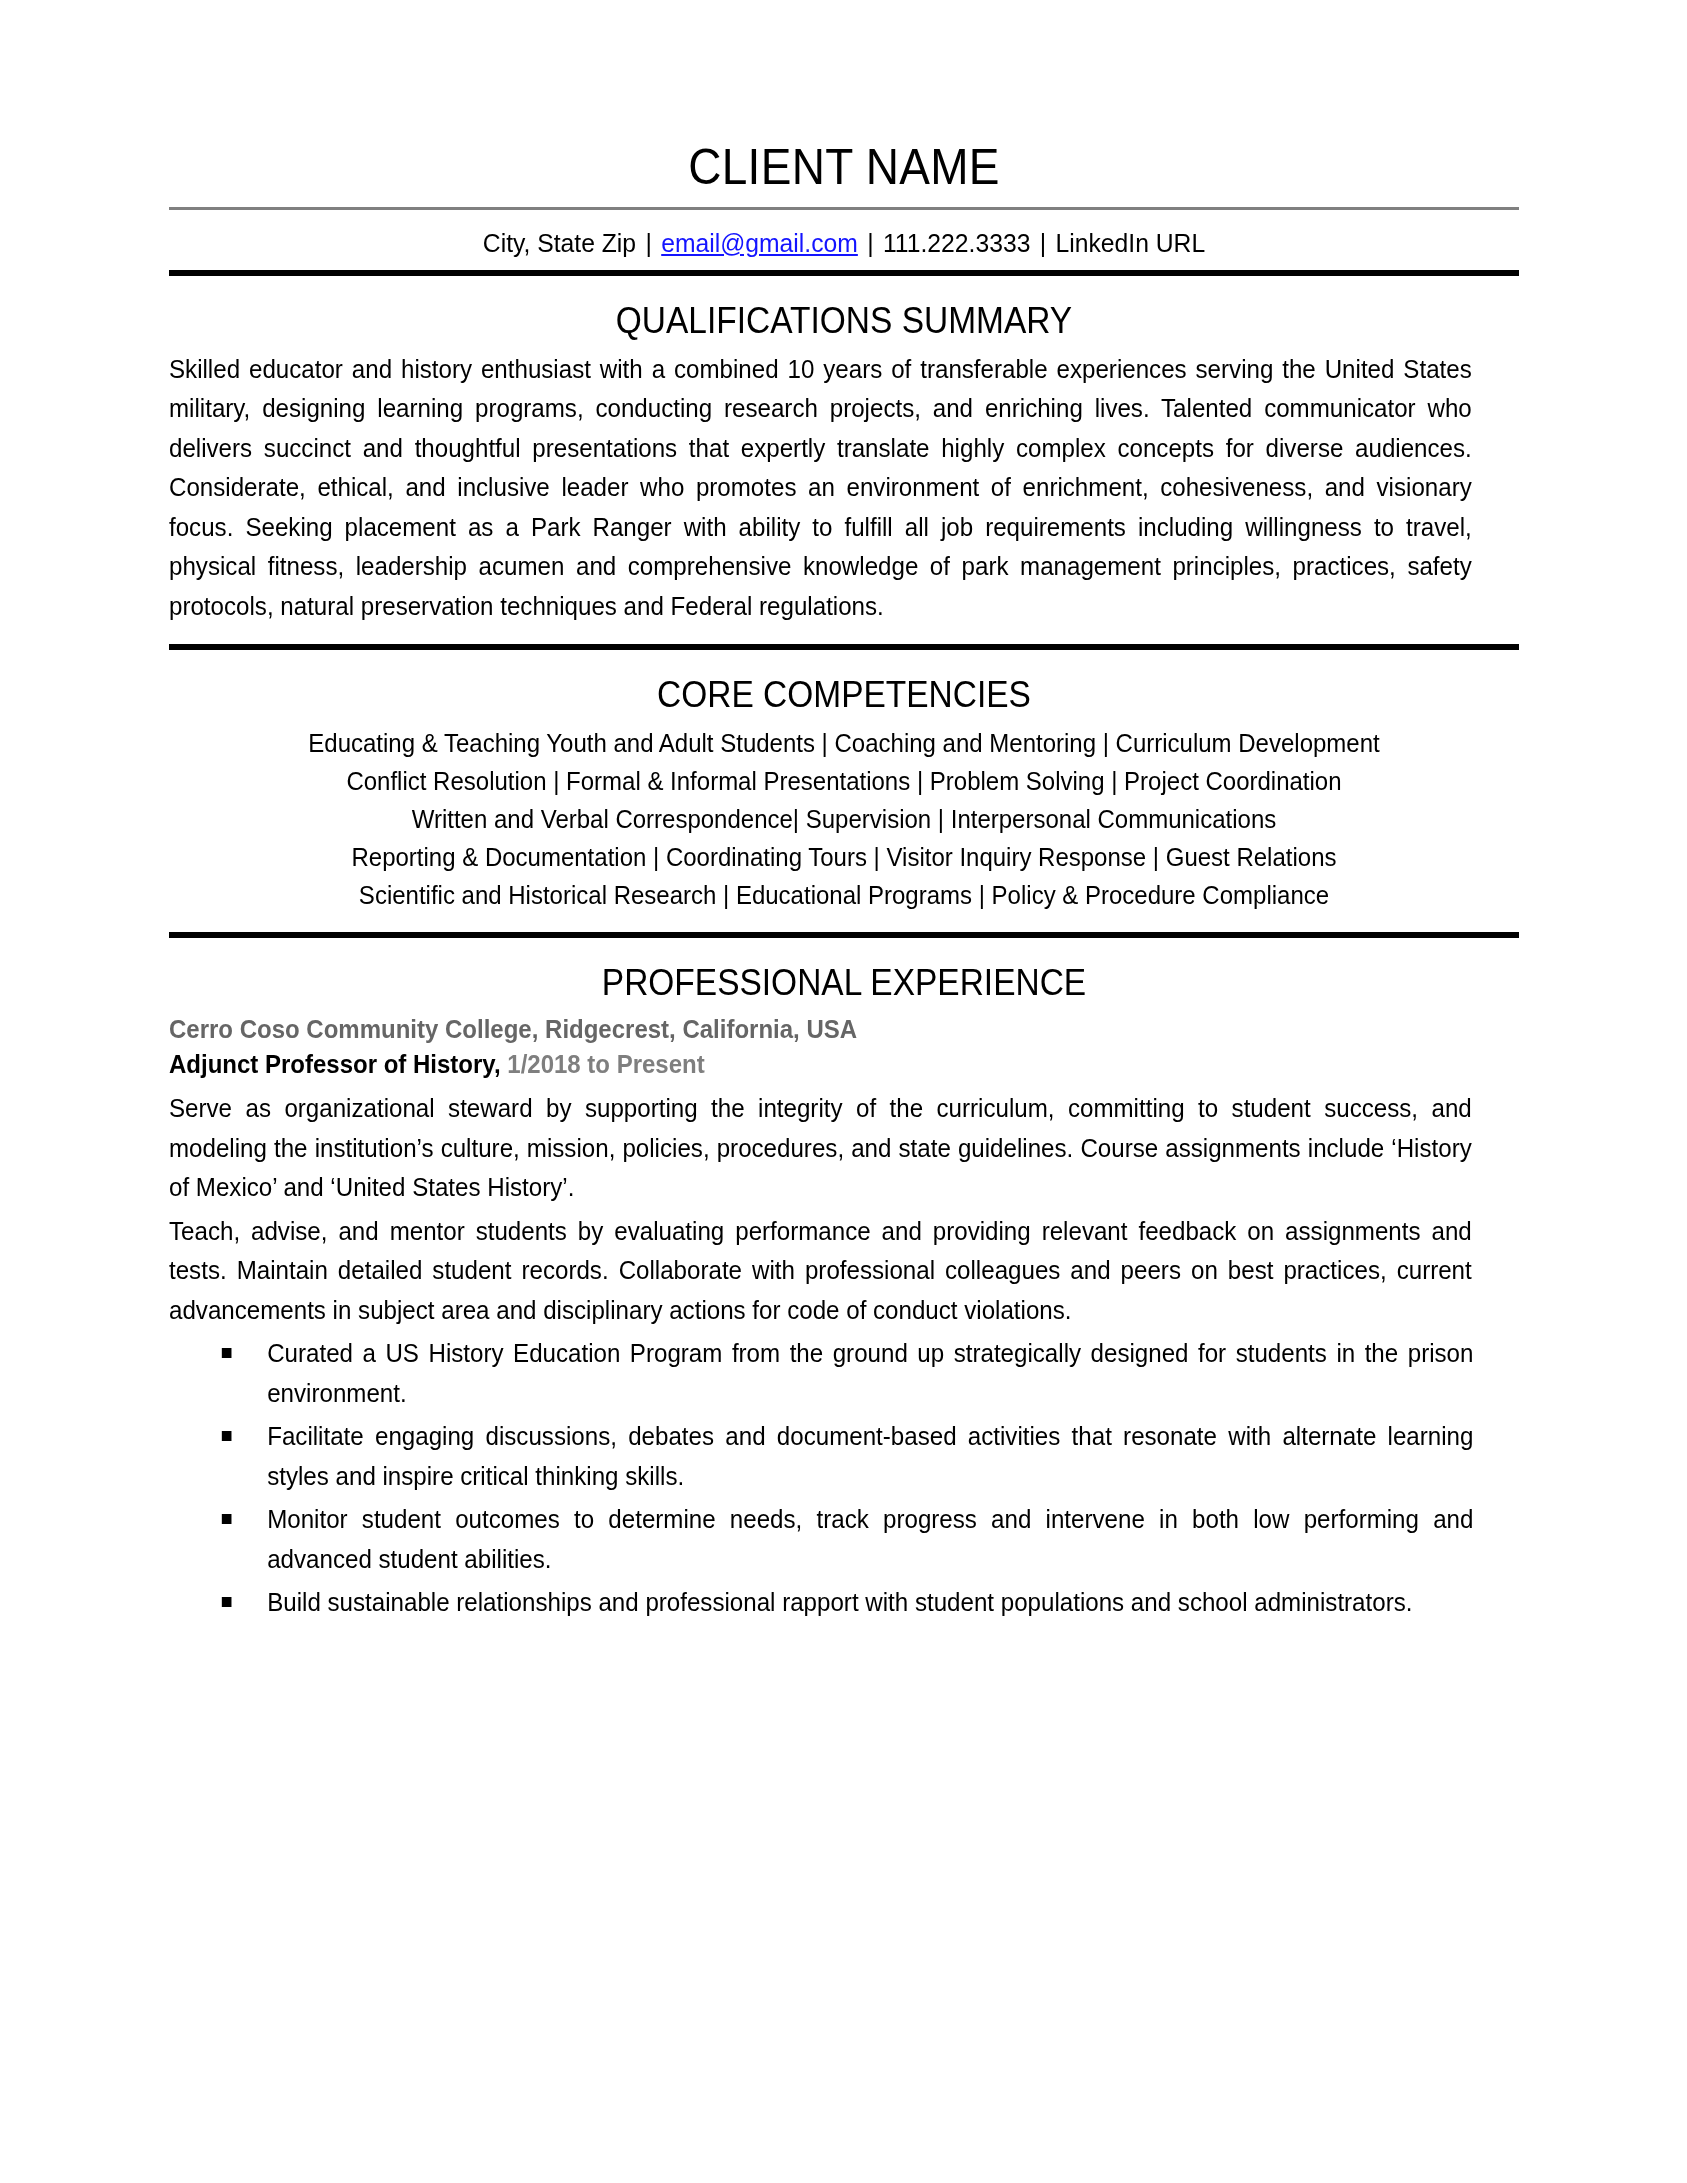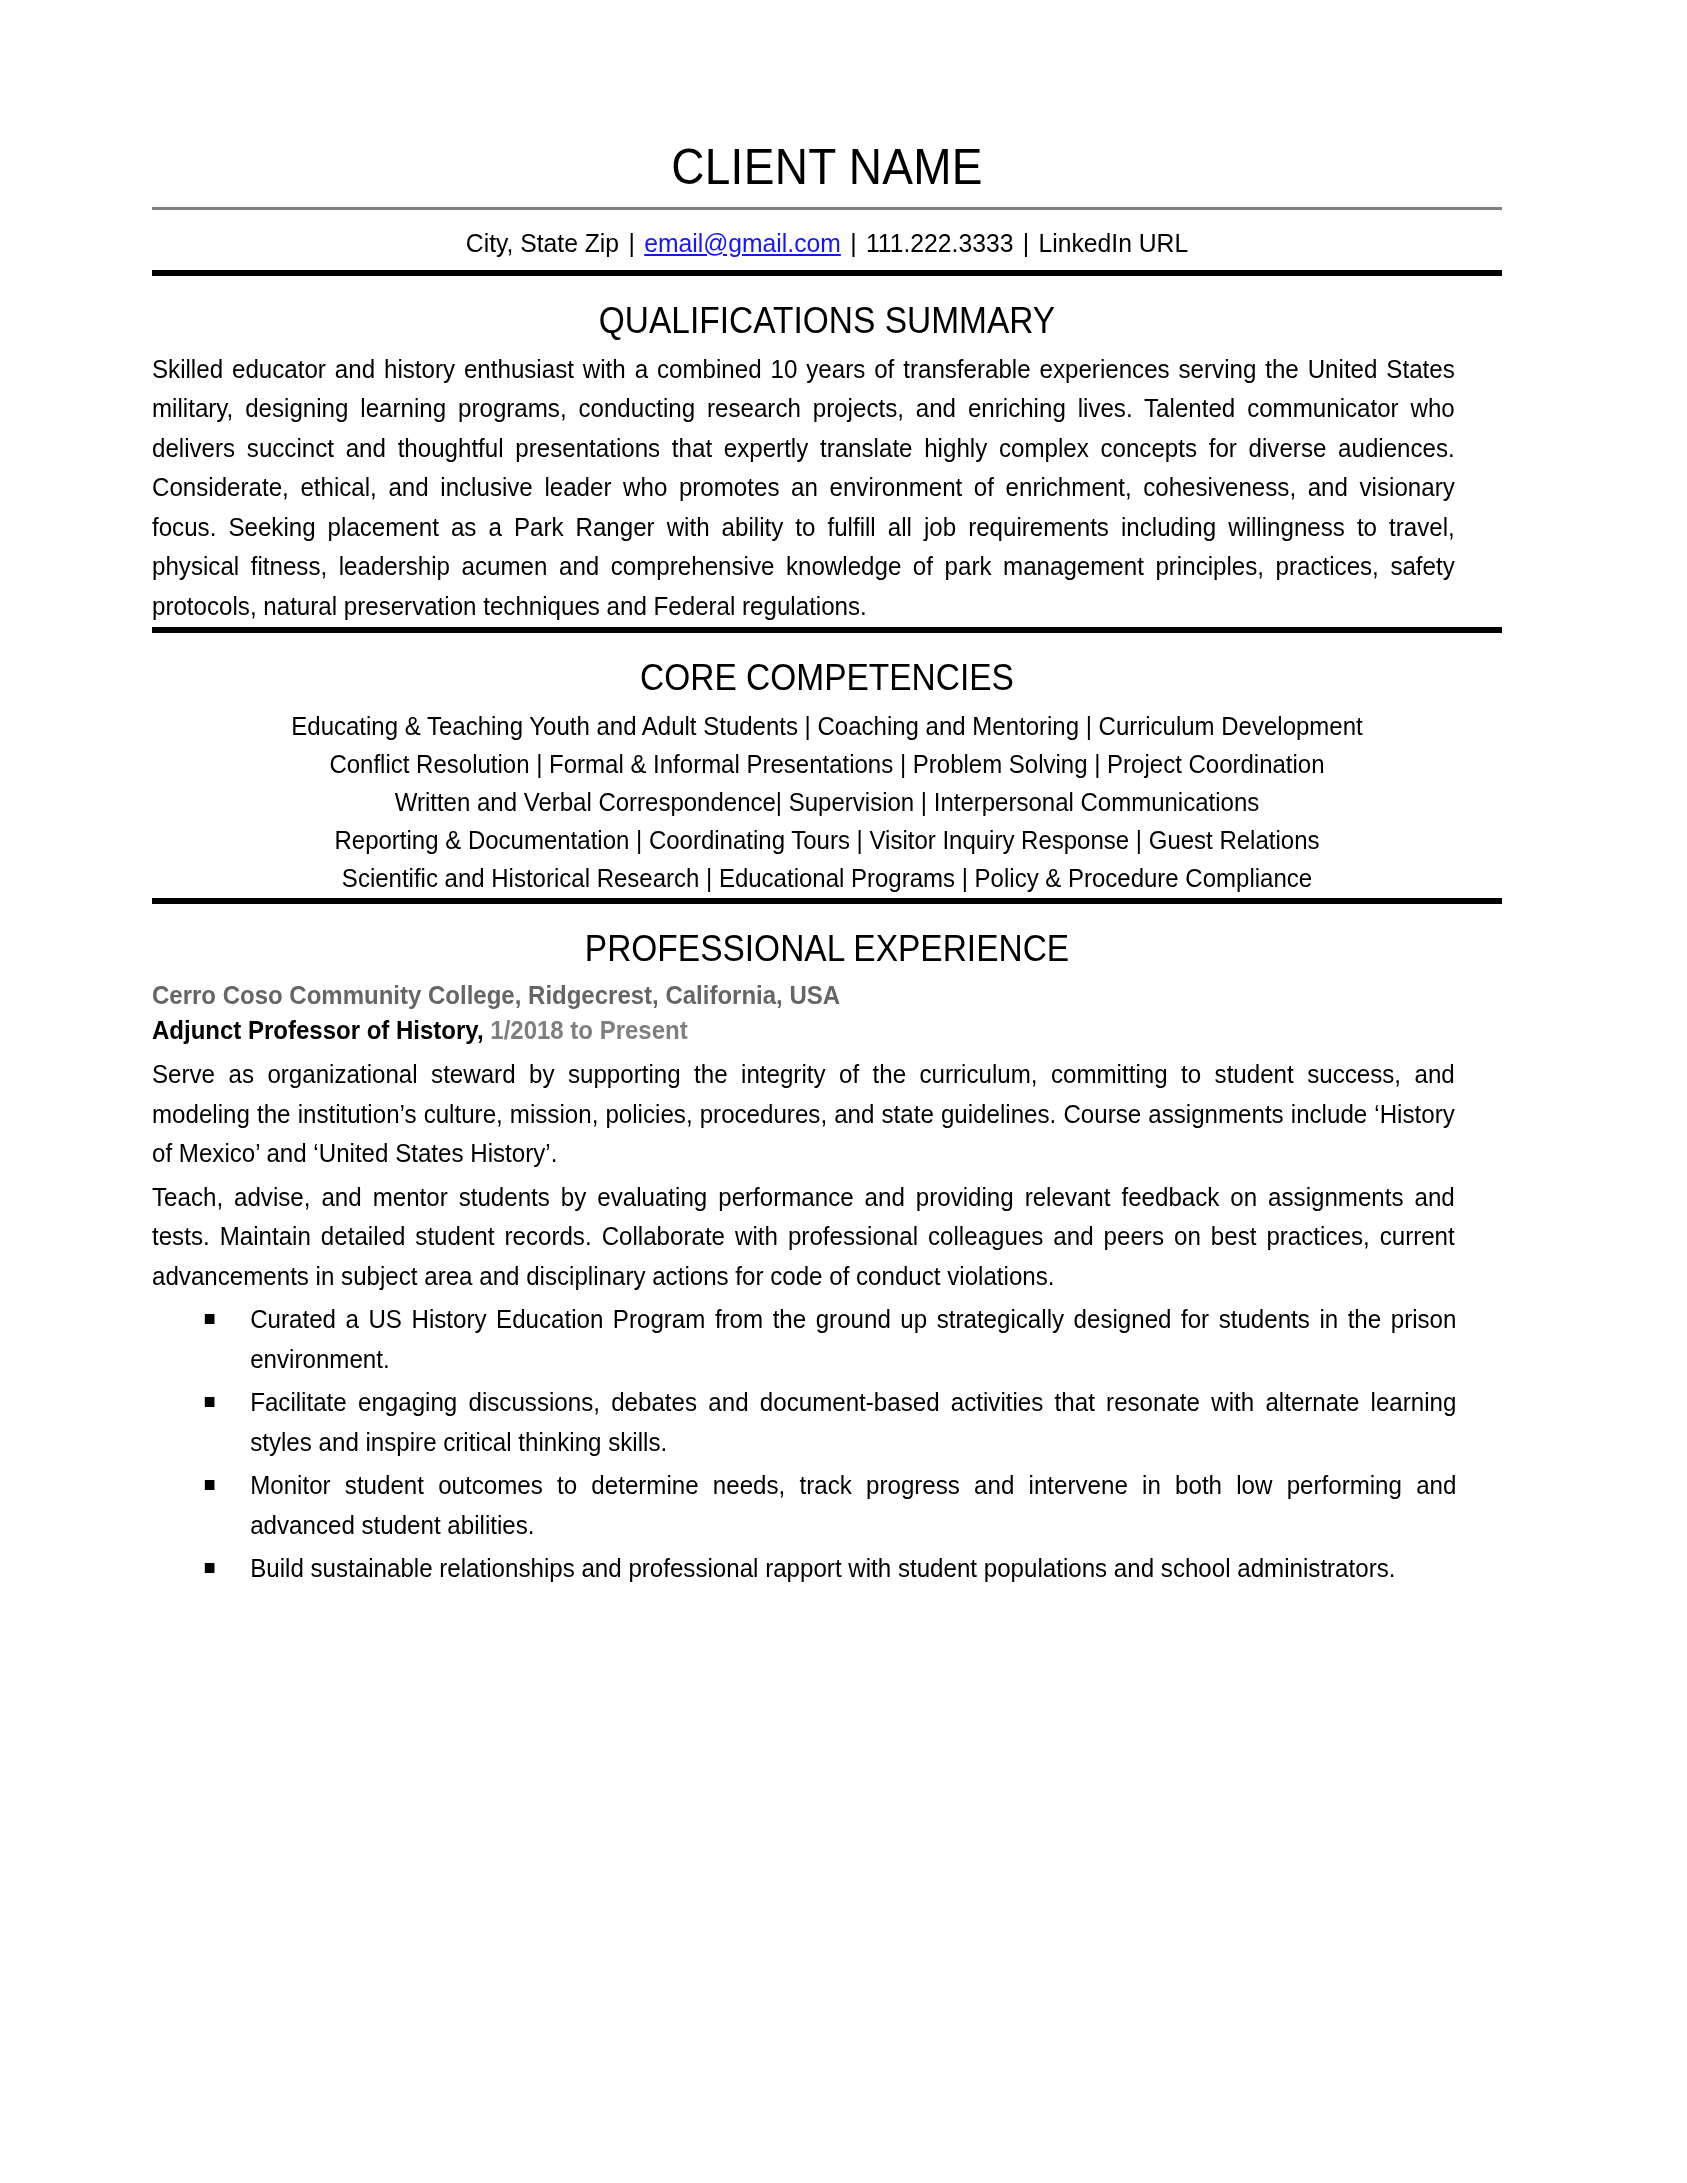--- a/index.html
+++ b/index.html
@@ -15,21 +15,21 @@
   .page {
     position: relative;
     width: 1687px;
     height: 2183px;
     background: #ffffff;
     box-sizing: border-box;
     overflow: hidden;
   }
   .page-inner {
     position: absolute;
-    left: 152px;
+    left: 169px;
     top: 142px;
     width: 1350px;
   }
 
   
   .name-title {
     text-align: center;
     font-size: 50px;
     line-height: 1.0;
     font-weight: 400;
@@ -82,21 +82,21 @@
     line-height: 1.58;
     text-align: justify;
     text-justify: inter-word;
     color: #000000;
     margin: 0 0 4px 0;
     transform: scaleX(0.965);
     transform-origin: left center;
   }
   .body-par:last-child { margin-bottom: 0; }
 
-  .section-block { padding-bottom: 1px; }
+  .section-block { padding-bottom: 18px; }
 
   
   .comp-line {
     text-align: center;
     font-size: 25px;
     line-height: 1.52;
     color: #000000;
     transform: scaleX(0.96);
     transform-origin: center;
   }

